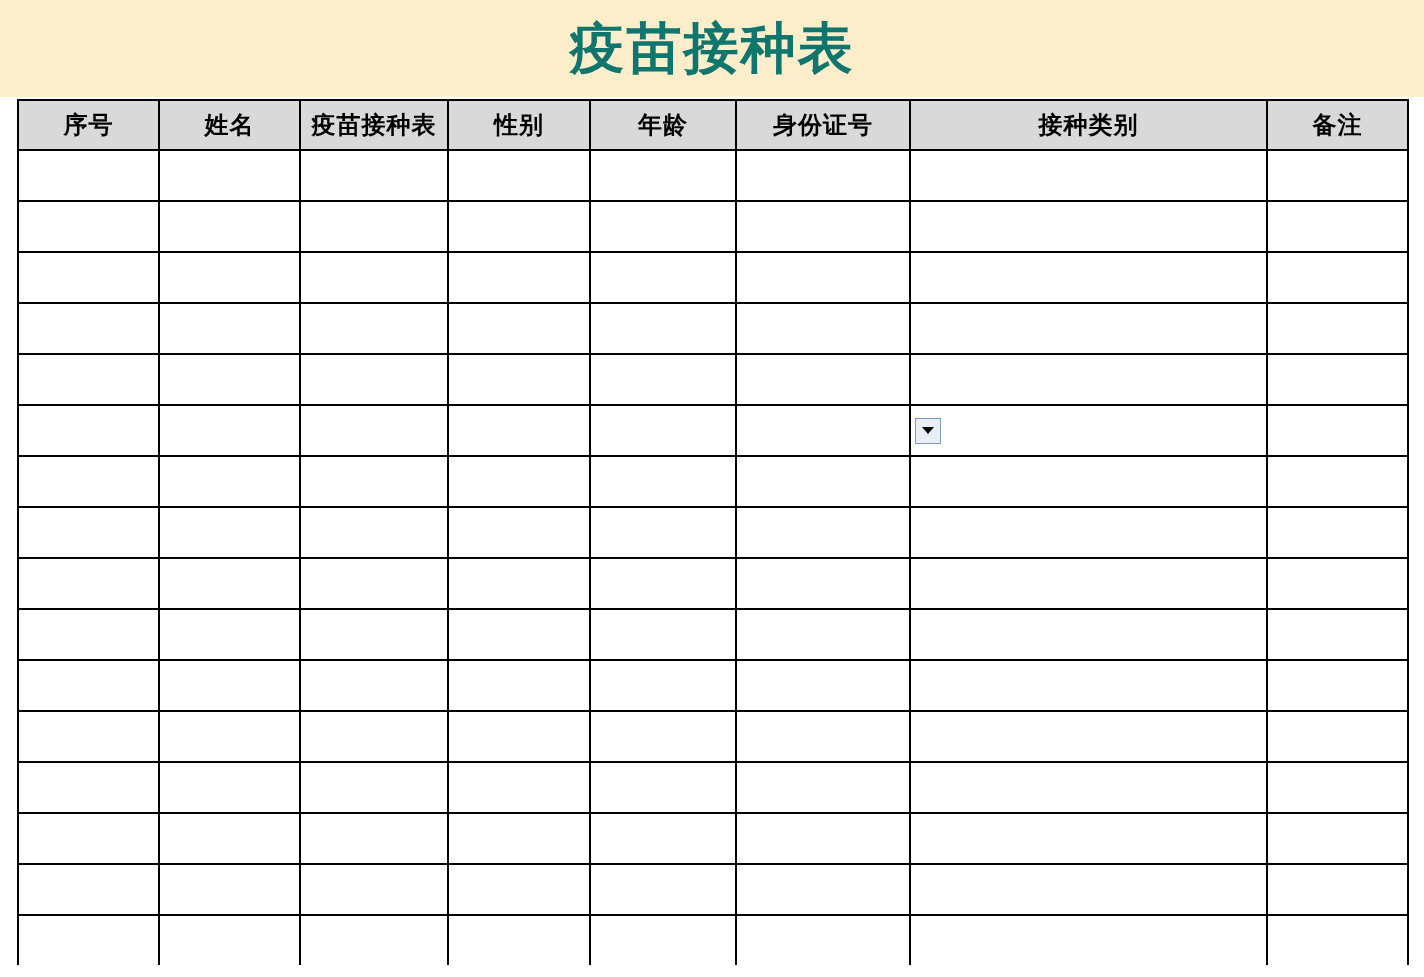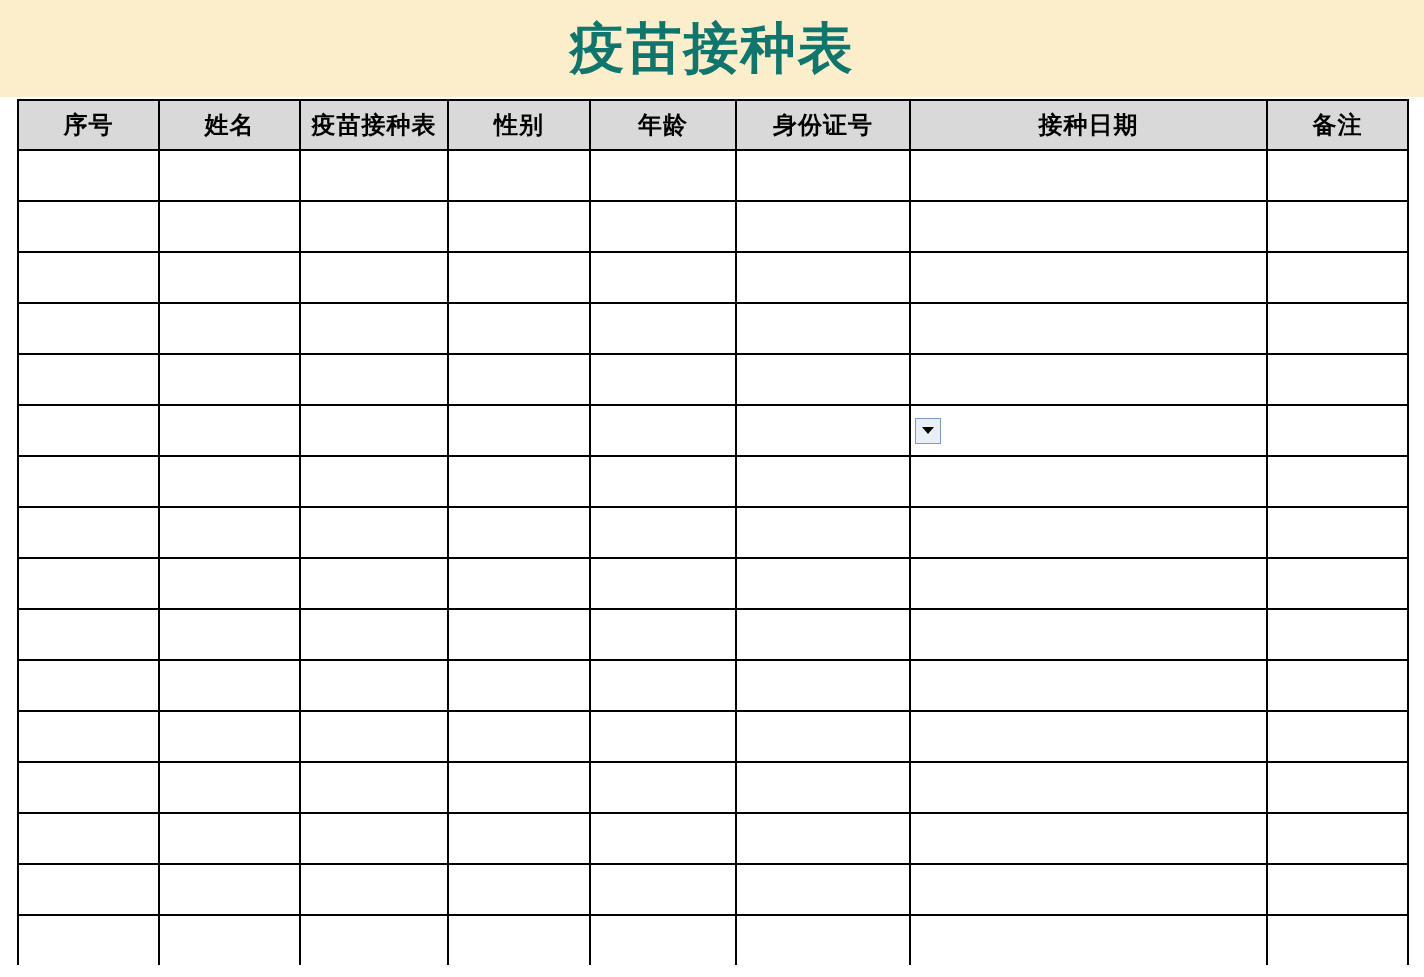--- a/index.html
+++ b/index.html
@@ -139,21 +139,21 @@
           <col class="c7">
       </colgroup>
       <thead>
         <tr>
           <th>序号</th>
           <th>姓名</th>
           <th>疫苗接种表</th>
           <th>性别</th>
           <th>年龄</th>
           <th>身份证号</th>
-          <th>接种日期</th>
+          <th>接种类别</th>
           <th>备注</th>
         </tr>
       </thead>
       <tbody>
         <tr>
           <td></td>
           <td></td>
           <td></td>
           <td></td>
           <td></td>

